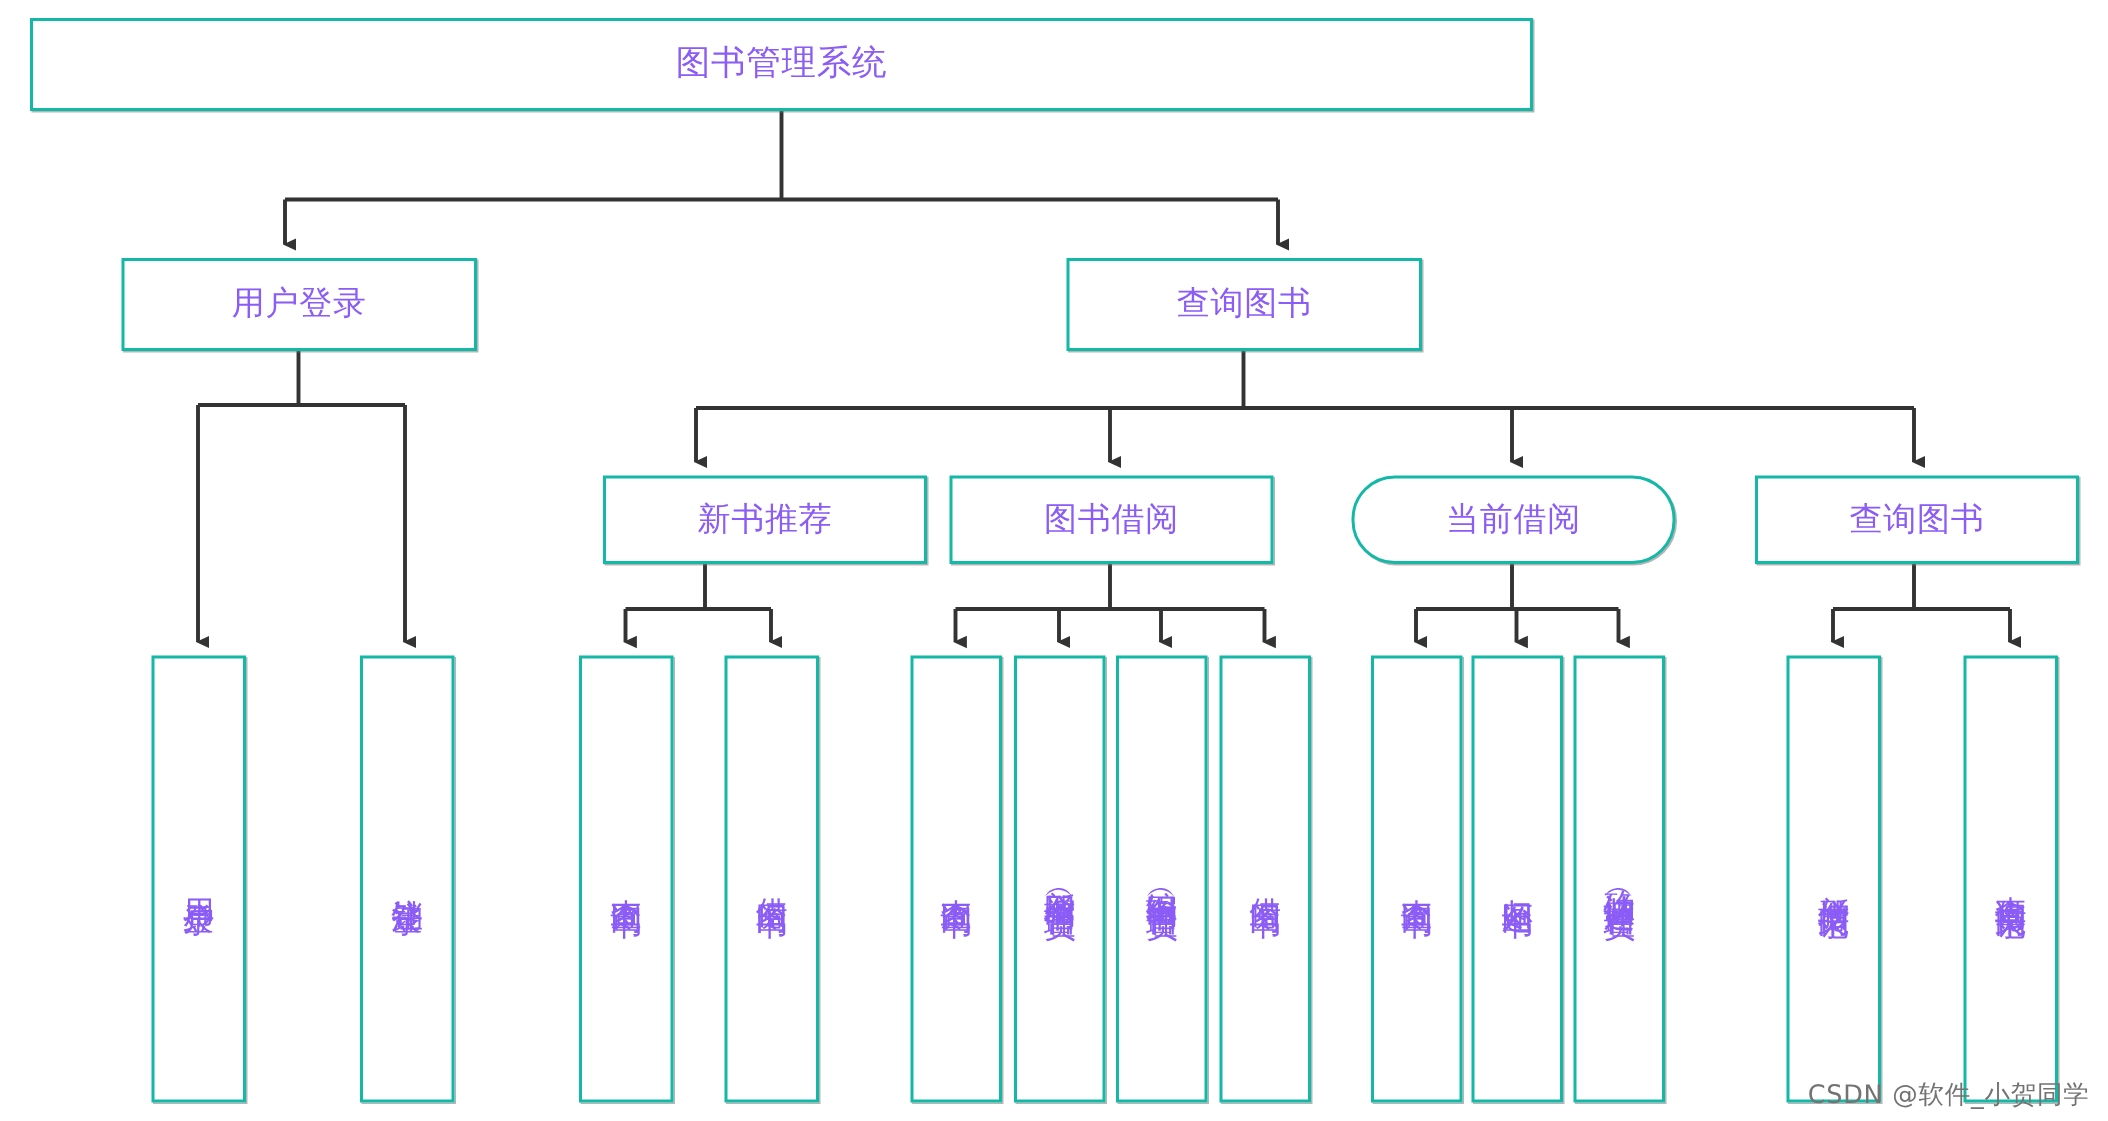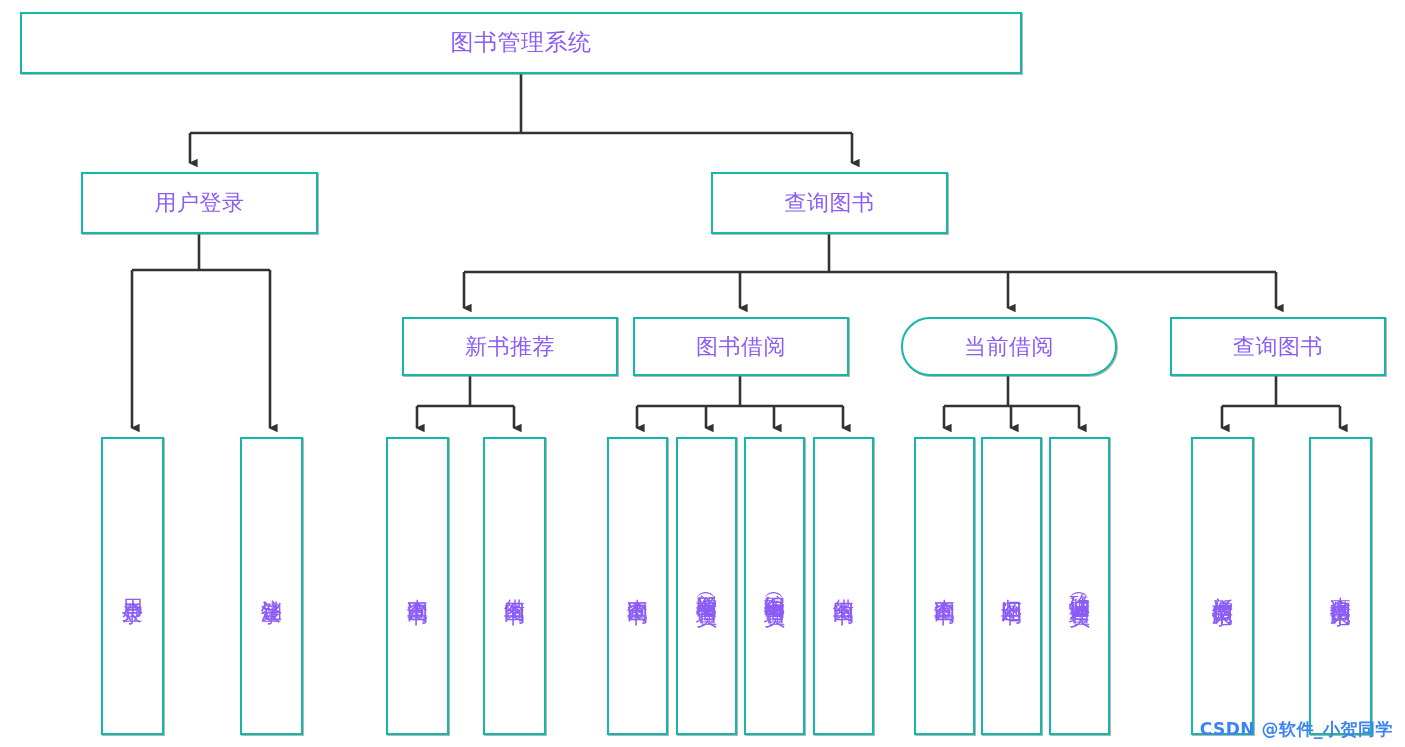--- a/index.html
+++ b/index.html
@@ -63,25 +63,24 @@
     font-size: 21px;
     line-height: 1.05;
     letter-spacing: 2px;
     white-space: nowrap;
   }
   #watermark {
     position: absolute;
     right: 12px;
     bottom: 6px;
     font-size: 17px;
-    color: #3b82f6;
+    color: #737373;
     letter-spacing: 0.5px;
     white-space: nowrap;
     user-select: none;
-    font-weight: bold;
   }
 </style>
 </head>
 <body>
 
 <div id="diagram-root">
 
   <svg id="edge-layer" width="1405" height="747" viewBox="0 0 1405 747" xmlns="http://www.w3.org/2000/svg">
     <defs>
       <marker id="arrowhead" markerWidth="9" markerHeight="9" refX="4.5" refY="7.6" orient="auto" markerUnits="userSpaceOnUse">

